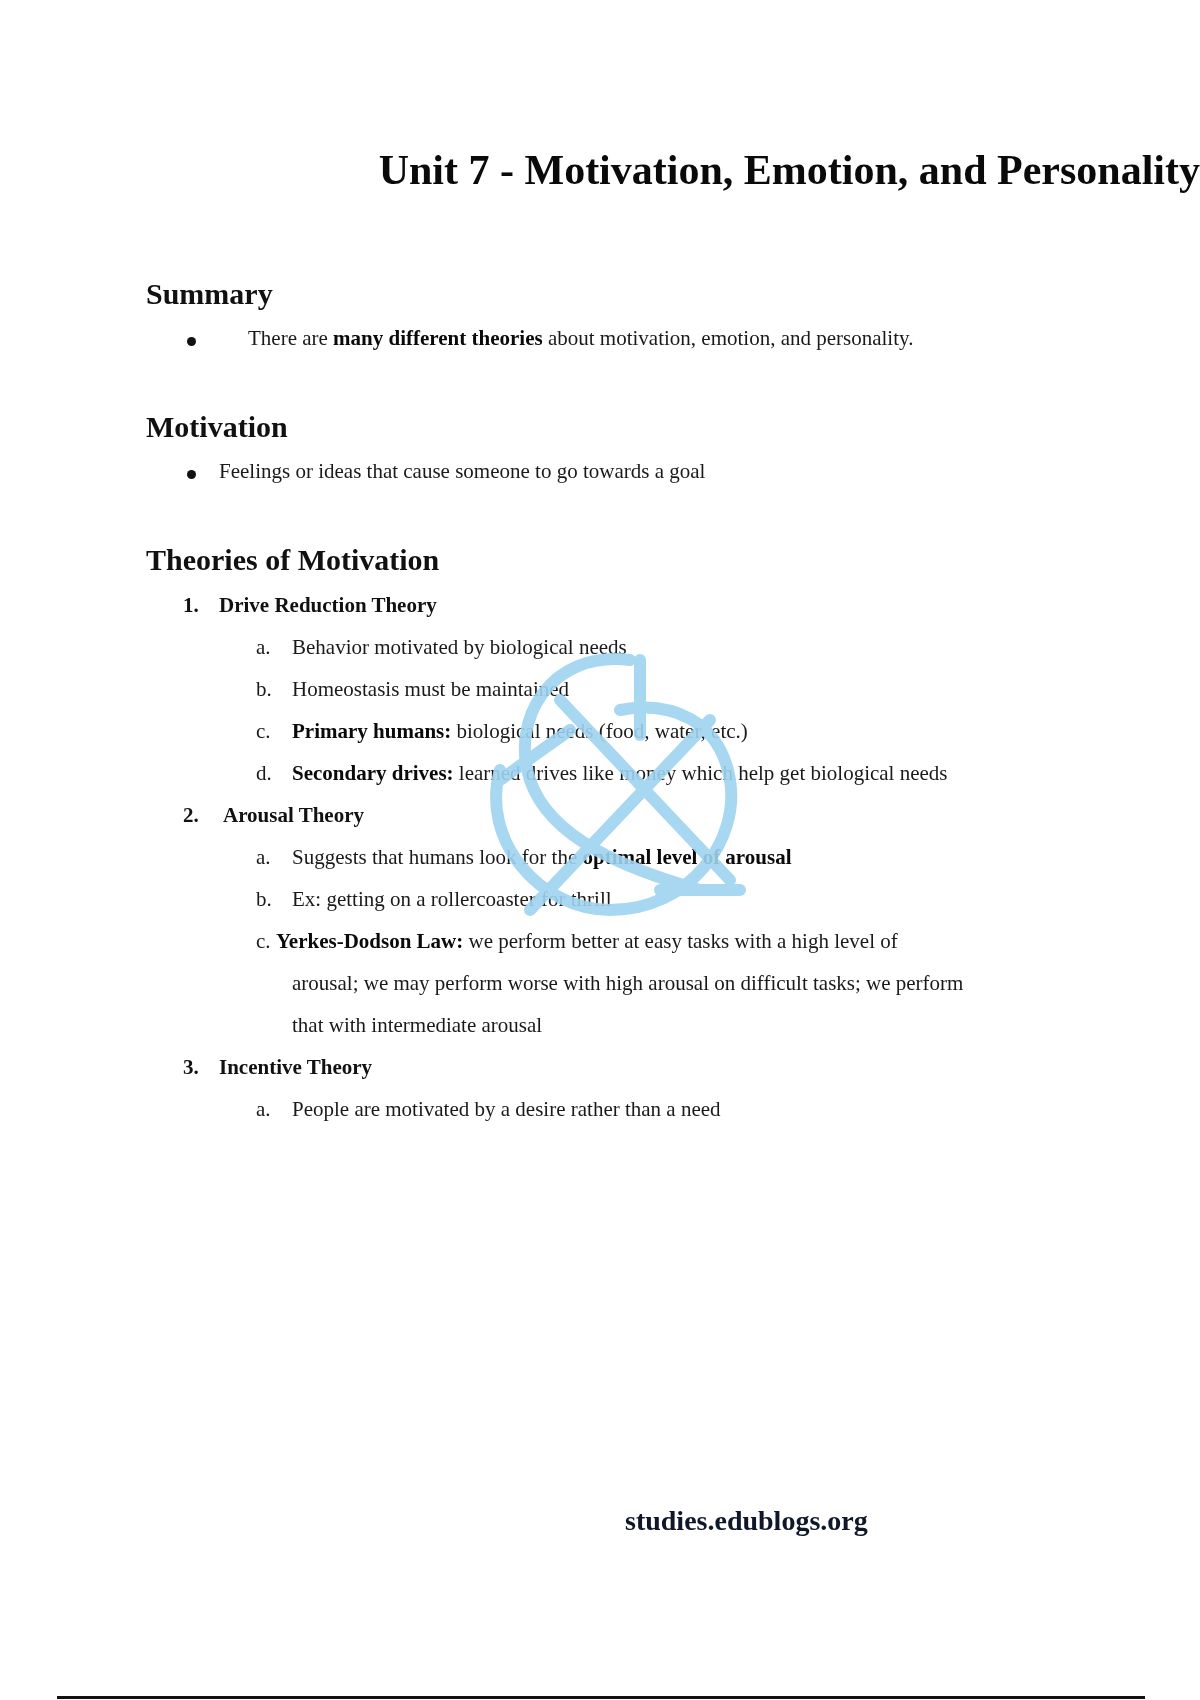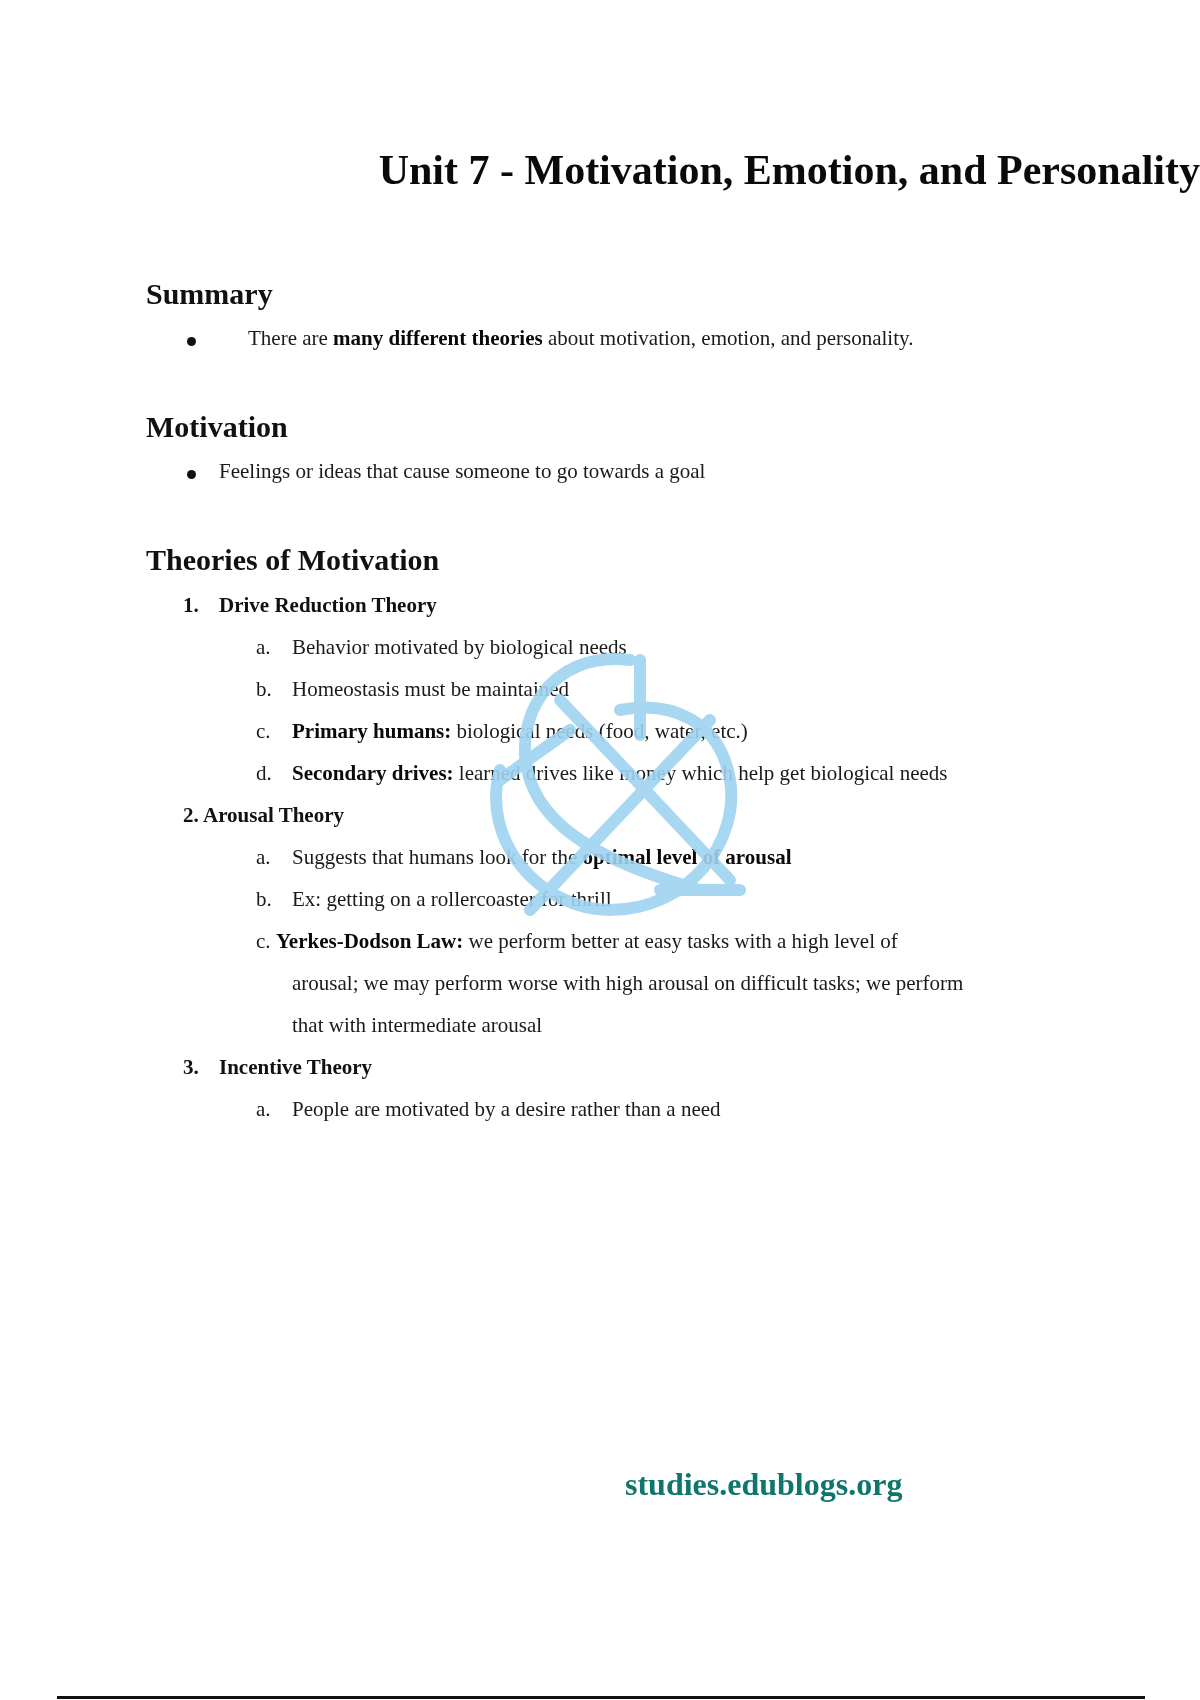--- a/index.html
+++ b/index.html
@@ -18,21 +18,21 @@
     position: absolute; font-size: 21px; color: #1a1a1a; white-space: nowrap;
   }
   .line b { color: #0a0a0a; }
   .bullet {
     position: absolute; width: 9px; height: 9px; border-radius: 50%; background: #111;
   }
   .marker { position: absolute; font-size: 21px; color: #1a1a1a; }
   .num { position: absolute; font-size: 21px; font-weight: bold; color: #111; }
   .watermark { position: absolute; left: 470px; top: 640px; width: 320px; height: 300px; pointer-events: none; }
   .footer-link {
-    position: absolute; left: 625px; top: 1466px; font-size: 32px; font-weight: bold; color: #0f766e;
+    position: absolute; left: 625px; top: 1505px; font-size: 28px; font-weight: bold; color: #0f172a;
   }
   .bottom-rule {
     position: absolute; left: 57px; top: 1696px; width: 1088px; height: 3px; background: #111;
   }
 </style>
 </head>
 <body>
 
 <div>
 
@@ -57,21 +57,21 @@
   <div class="marker" style="left:256px; top:677px;">b.</div>
   <div class="line" style="left:292px; top:677px;">Homeostasis must be maintained</div>
 
   <div class="marker" style="left:256px; top:719px;">c.</div>
   <div class="line" style="left:292px; top:719px;"><b>Primary humans:</b><span> biological needs (food, water, etc.)</span></div>
 
   <div class="marker" style="left:256px; top:761px;">d.</div>
   <div class="line" style="left:292px; top:761px;"><b>Secondary drives:</b><span> learned drives like money which help get biological needs</span></div>
 
   <div class="num" style="left:183px; top:803px;">2.</div>
-  <div class="num" style="left:203px; top:803px;">Arousal Theory</div>
+  <div class="num" style="left:223px; top:803px;">Arousal Theory</div>
 
   <div class="marker" style="left:256px; top:845px;">a.</div>
   <div class="line" style="left:292px; top:845px;"><span>Suggests that humans look for the </span><b>optimal level of arousal</b></div>
 
   <div class="marker" style="left:256px; top:887px;">b.</div>
   <div class="line" style="left:292px; top:887px;">Ex: getting on a rollercoaster for thrill</div>
 
   <div class="marker" style="left:256px; top:929px;">c.</div>
   <div class="line" style="left:276px; top:929px;"><b>Yerkes-Dodson Law:</b><span> we perform better at easy tasks with a high level of</span></div>
   <div class="line" style="left:292px; top:971px;">arousal; we may perform worse with high arousal on difficult tasks; we perform</div>

